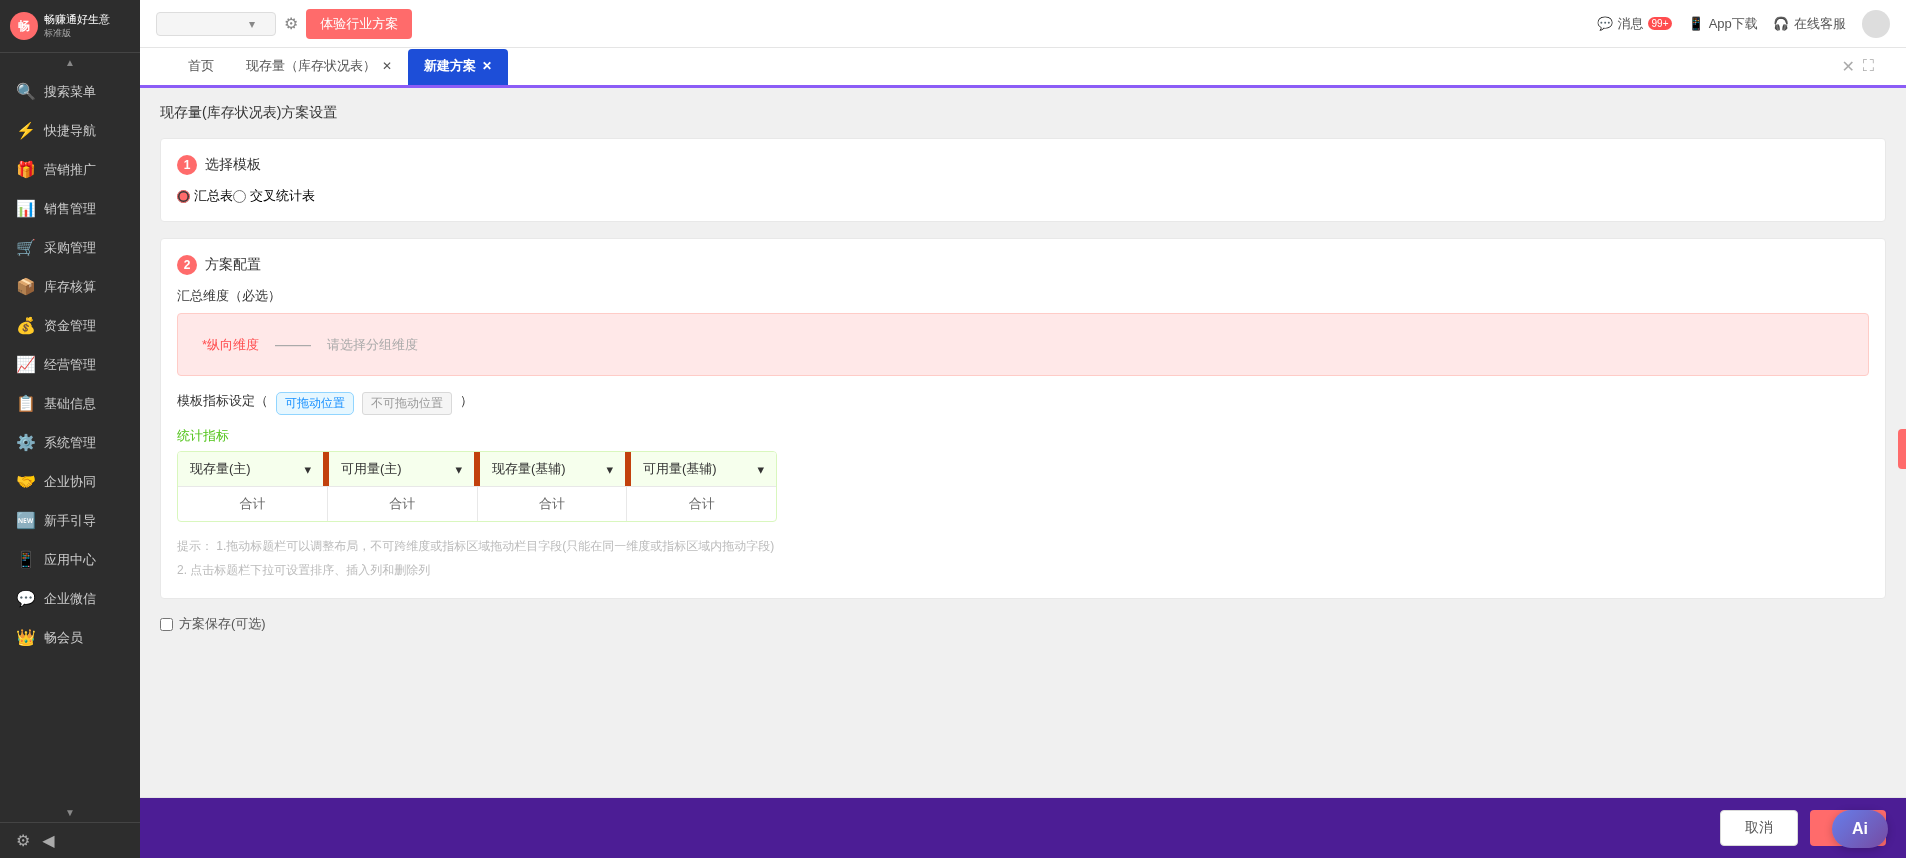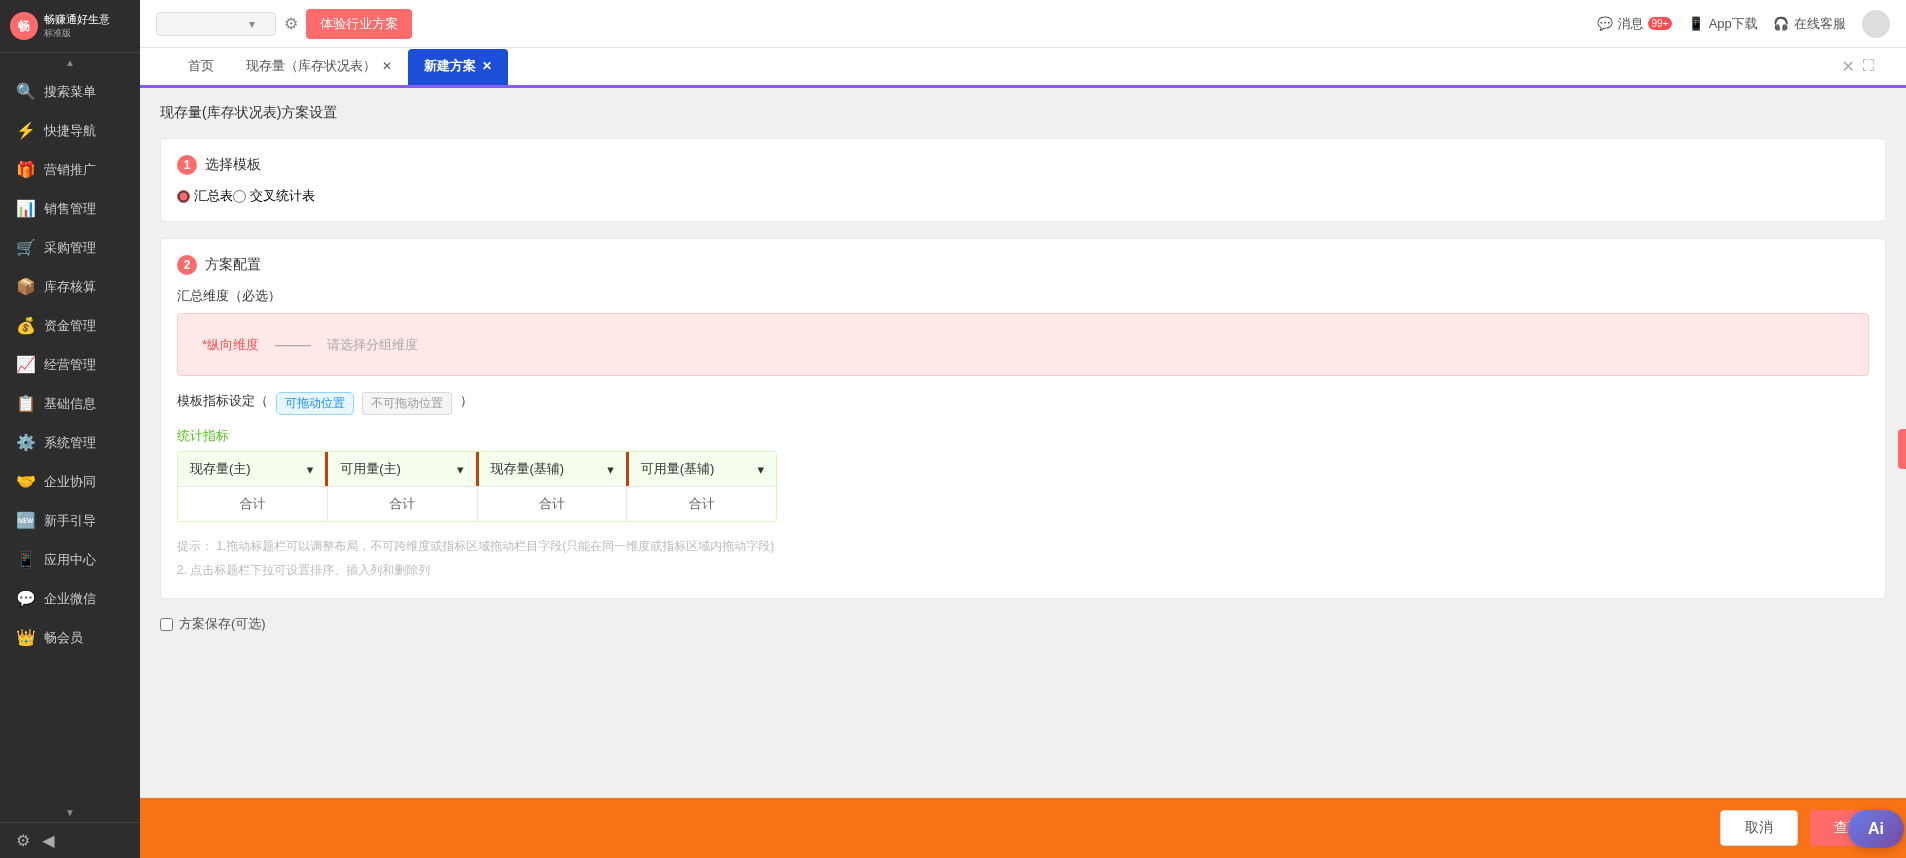--- a/index.html
+++ b/index.html
@@ -186,21 +186,21 @@
       border: 1px solid #d9f7be;
       border-radius: 4px;
       overflow: hidden;
       width: 600px;
     }
     .stats-table-header {
       display: flex; background: #f6ffed;
     }
     .stats-col {
       flex: 1; padding: 8px 12px;
-      border-right: 3px solid #c2410c;
+      border-right: 6px solid #c2410c;
       display: flex; align-items: center; justify-content: space-between;
       font-size: 13px; color: #333;
     }
     .stats-col:last-child { border-right: none; }
     .stats-table-body { display: flex; }
     .stats-cell {
       flex: 1; padding: 8px 12px;
       border-right: 1px solid #e8e8e8;
       text-align: center; font-size: 13px; color: #666;
       border-top: 1px solid #e8e8e8;
@@ -211,21 +211,21 @@
     .tips { color: #bbb; font-size: 12px; margin-top: 12px; line-height: 2; }
 
     
     .save-row {
       display: flex; align-items: center; gap: 6px;
       margin-top: 8px; font-size: 13px; color: #555;
     }
 
     
     .action-bar {
-      background: #f97316;
+      background: #4c1d95;
       border-top: 1px solid #e5e5e5;
       padding: 12px 20px;
       display: flex; justify-content: flex-end; gap: 12px;
       flex-shrink: 0;
     }
     .btn-cancel {
       padding: 8px 24px; border: 1px solid #d9d9d9;
       background: white; border-radius: 4px; cursor: pointer; font-size: 14px; color: #555;
     }
     .btn-query {
@@ -240,21 +240,21 @@
       width: 8px; height: 40px; border-radius: 4px 0 0 4px;
       display: flex; align-items: center; justify-content: center;
       cursor: pointer; font-size: 10px;
     }
     .win-btn {
       cursor: pointer; font-size: 16px; color: #aaa;
     }
 
     
     .ai-btn {
-      position: fixed; right: 2px; bottom: 10px;
+      position: fixed; right: 18px; bottom: 10px;
       background: linear-gradient(135deg, #667eea 0%, #764ba2 100%);
       color: white; border-radius: 24px;
       padding: 10px 20px; font-size: 16px; font-weight: bold;
       cursor: pointer; box-shadow: 0 2px 8px rgba(0,0,0,0.2);
     }
   </style>
 </head>
 <body>
 
 <div class="sidebar">

